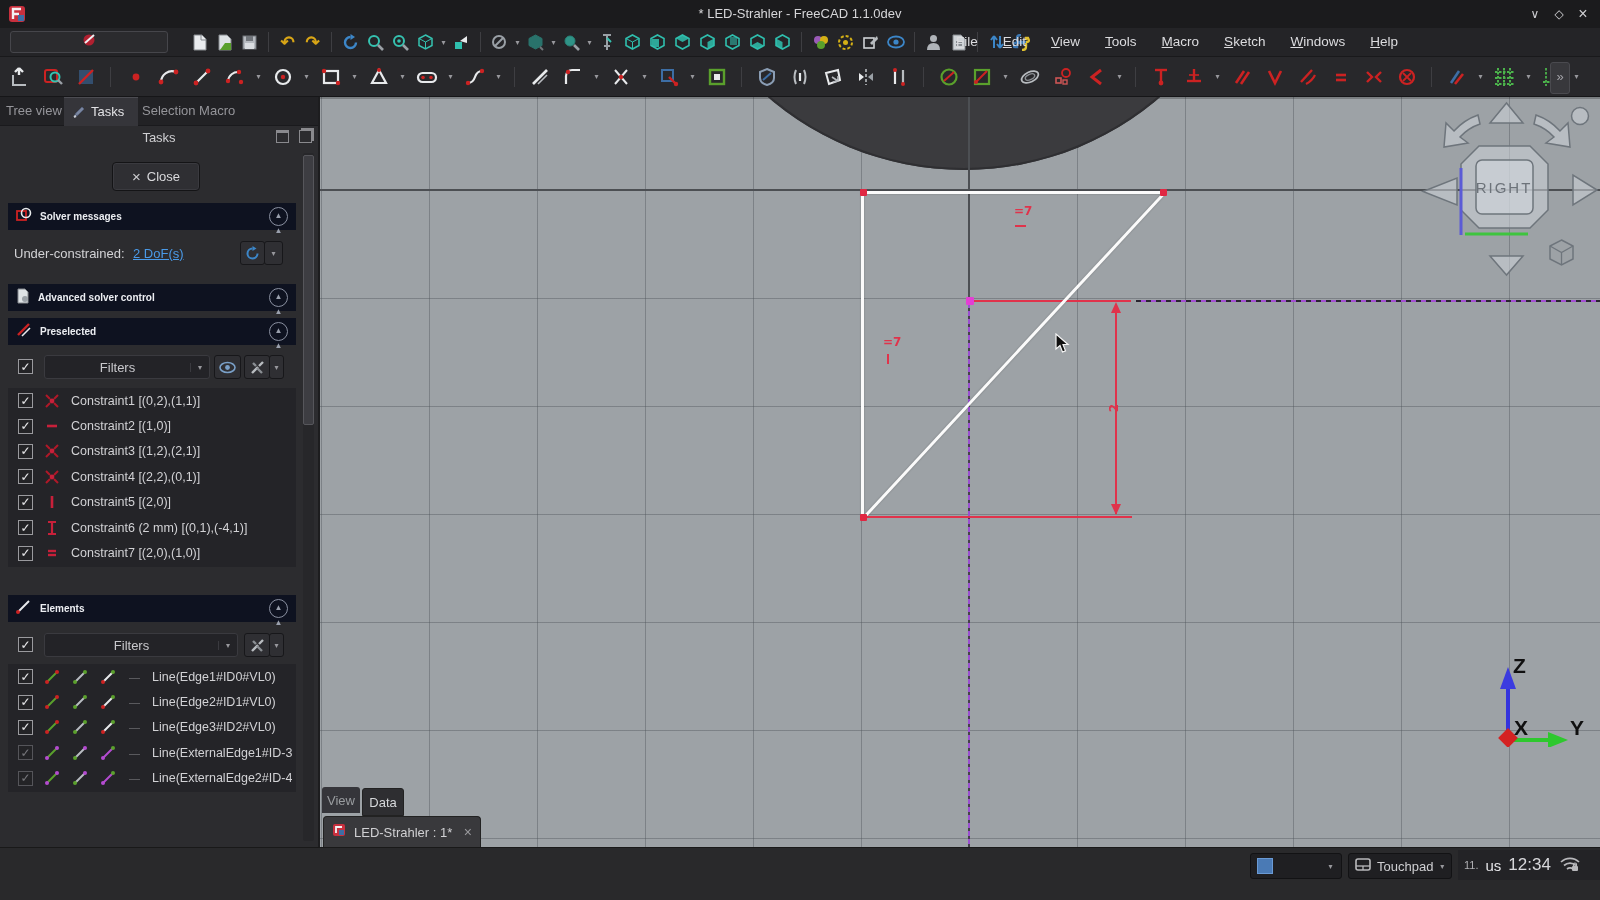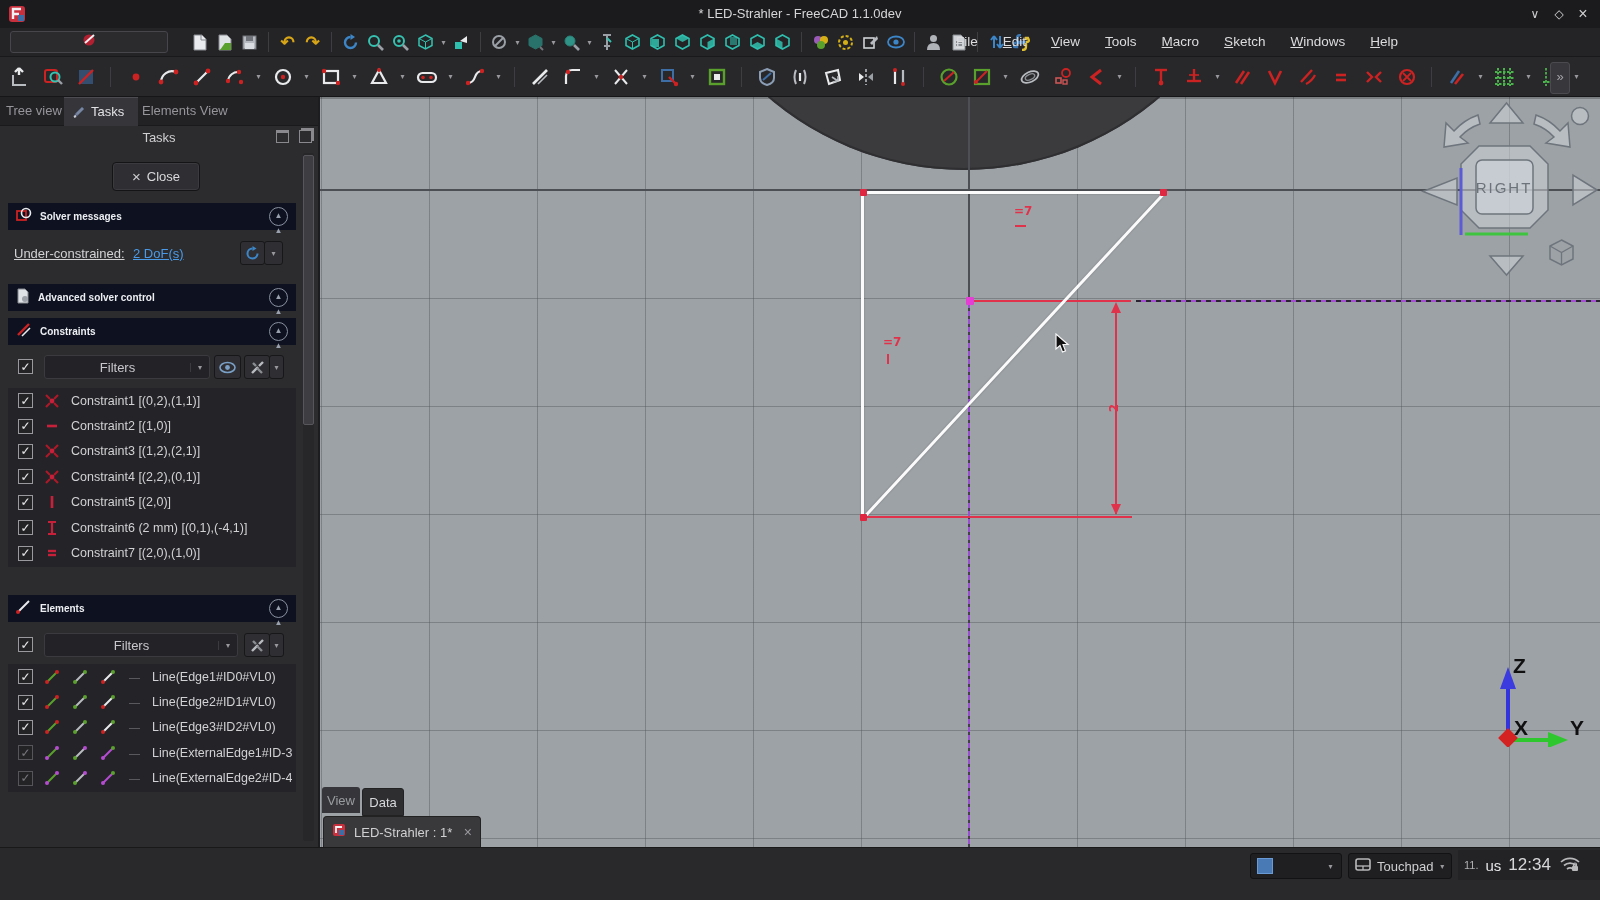--- a/index.html
+++ b/index.html
@@ -589,21 +589,21 @@
   <div id="sidepanel">
     <div id="panel-tabs">
       <span class="ptab" style="left:6px;">Tree view</span>
       <div id="ptab-active">
         <span class="abs" style="left:8px;top:7px;"><svg width="14" height="14">
               <path d="M2 12 L4 8 L10 2 L12 4 L6 10z" fill="#7a86a0" stroke="#55607a"></path>
               <path d="M2 12 L4 11" stroke="#c8ccd4" stroke-width="2"></path>
             </svg></span>
         <span class="ptab" style="left:27px;color:#e2e2e5;">Tasks</span>
       </div>
-      <span class="ptab" style="left:142px;">Elements View</span>
+      <span class="ptab" style="left:142px;">Selection Macro</span>
     </div>
     <div id="tasks-title">Tasks</div>
     <span class="mini-win" style="left:276px;"></span>
     <span class="mini-win" style="left:299px;border-top-width:1px;box-shadow:2px -2px 0 #8a8a8e;"></span>
     <div id="panel-scroll">
         <div id="panel-thumb"></div>
       </div>
 
     <div id="close-btn">
       <span style="font-size:15px;color:#cfcfd2;">×</span>
@@ -611,21 +611,21 @@
     </div>
 
     <div class="sec-h" style="top:106px;">
       <span><svg width="16" height="16">
             <rect x="1" y="4" width="9" height="9" fill="none" stroke="#c22" stroke-width="1.8"></rect>
             <circle cx="10" cy="6" r="4.5" fill="none" stroke="#e8eaec" stroke-width="1.6"></circle>
           </svg></span>
       <span class="t">Solver messages</span>
       <span class="collapse">▲<br>▲</span>
     </div>
-    <div class="abs" style="left:14px;top:149px;font-size:13px;color:#d2d2d5;text-decoration:underline;">Under-constrained:</div>
+    <div class="abs" style="left:14px;top:149px;font-size:13px;color:#d2d2d5;">Under-constrained:</div>
     <a class="abs" style="left:133px;top:149px;font-size:13px;color:#4a9ae8;text-decoration:underline;">2 DoF(s)</a>
     <div class="sq-btn" style="left:240px;top:144px;width:25px;">
         <svg width="15" height="15">
           <path d="M12.5 7.5 A5 5 0 1 1 7.5 2.5" fill="none" stroke="#3c86c8" stroke-width="2"></path>
           <path d="M7.5 0 L11.5 2.5 L7.5 5z" fill="#3c86c8"></path>
         </svg>
       </div>
     <div class="sq-btn" style="left:264px;top:144px;width:19px;">
         <span class="dd">▾</span>
       </div>
@@ -637,21 +637,21 @@
           </svg></span>
       <span class="t">Advanced solver control</span>
       <span class="collapse">▲<br>▲</span>
     </div>
 
     <div class="sec-h" style="top:221px;">
       <span><svg width="16" height="16">
             <line x1="2" y1="13" x2="13" y2="2" stroke="#c22" stroke-width="2.4"></line>
             <line x1="6" y1="14" x2="14" y2="6" stroke="#e8eaec" stroke-width="1.6"></line>
           </svg></span>
-      <span class="t">Constraints</span>
+      <span class="t">Preselected</span>
       <span class="collapse">▲<br>▲</span>
     </div>
     <span class="cb abs" style="left:18px;top:262px;">
         <span class="mk">✓</span>
       </span>
     <div class="fl-combo" style="left:44px;top:258px;width:166px;">
       <span class="lbl">Filters</span>
       <span class="arr">▾</span>
     </div>
     <div class="sq-btn" style="left:214px;top:258px;width:27px;">

